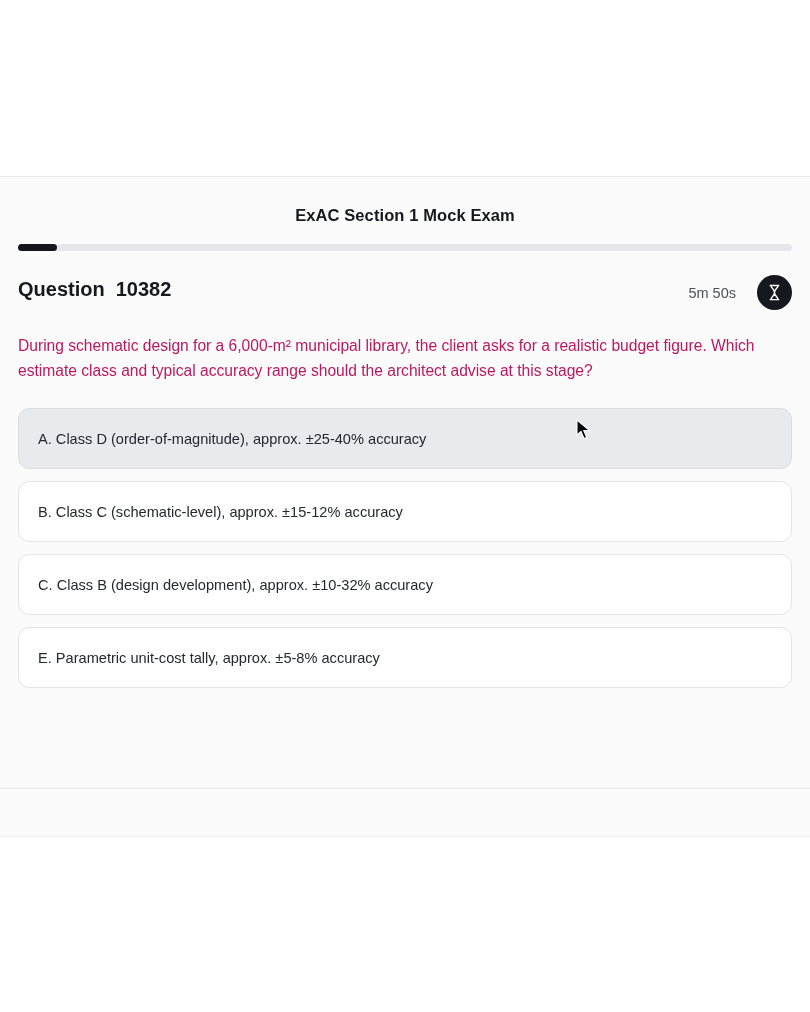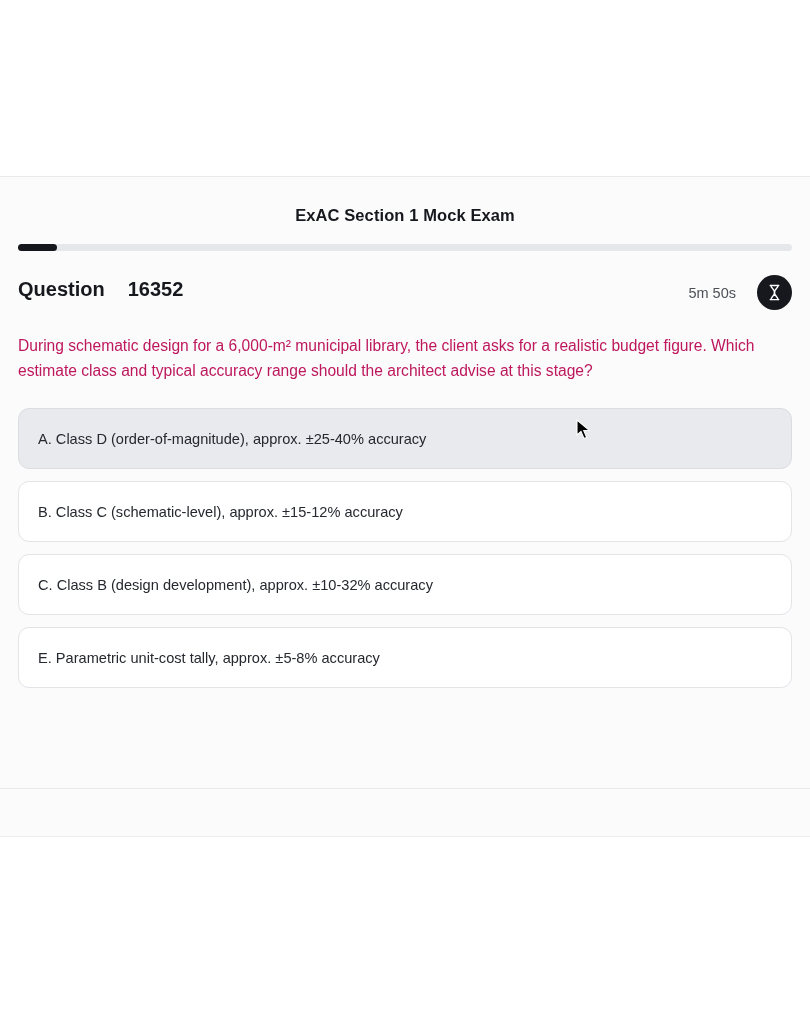--- a/index.html
+++ b/index.html
@@ -69,21 +69,21 @@
     height: 38px;
   }
   .q-label {
     position: absolute;
     left: 0;
     top: 3px;
     font-size: 20px;
     font-weight: bold;
     color: #16181d;
   }
-  .q-label .q-word { margin-right: 23px; }
+  .q-label .q-word { margin-right: 11px; }
 
   .timer {
     position: absolute;
     right: 56px;
     top: 10px;
     font-size: 14.5px;
     color: #4c5158;
   }
 
   .timer-badge {
@@ -168,21 +168,21 @@
   <div class="exam-card">
     <div class="exam-title">ExAC Section 1 Mock Exam</div>
   </div>
 
   <div class="progress-track">
     <div class="progress-fill" id="progress-fill" style="width: 5%;"></div>
   </div>
 
   <div class="q-head">
     <div class="q-label">
-      <span class="q-word">Question</span><span>16352</span>
+      <span class="q-word">Question</span><span>10382</span>
     </div>
     <div class="timer">5m 50s</div>
     <div class="timer-badge">
       <svg width="17" height="17" viewBox="0 0 24 24" fill="none" stroke="#ffffff" stroke-width="2" stroke-linecap="round" stroke-linejoin="round">
         <path d="M6 2h12"></path>
         <path d="M6 22h12"></path>
         <path d="M7 2c0 4 5 5 5 10 0-5 5-6 5-10"></path>
         <path d="M7 22c0-4 5-5 5-10 0 5 5 6 5 10"></path>
       </svg>
     </div>

